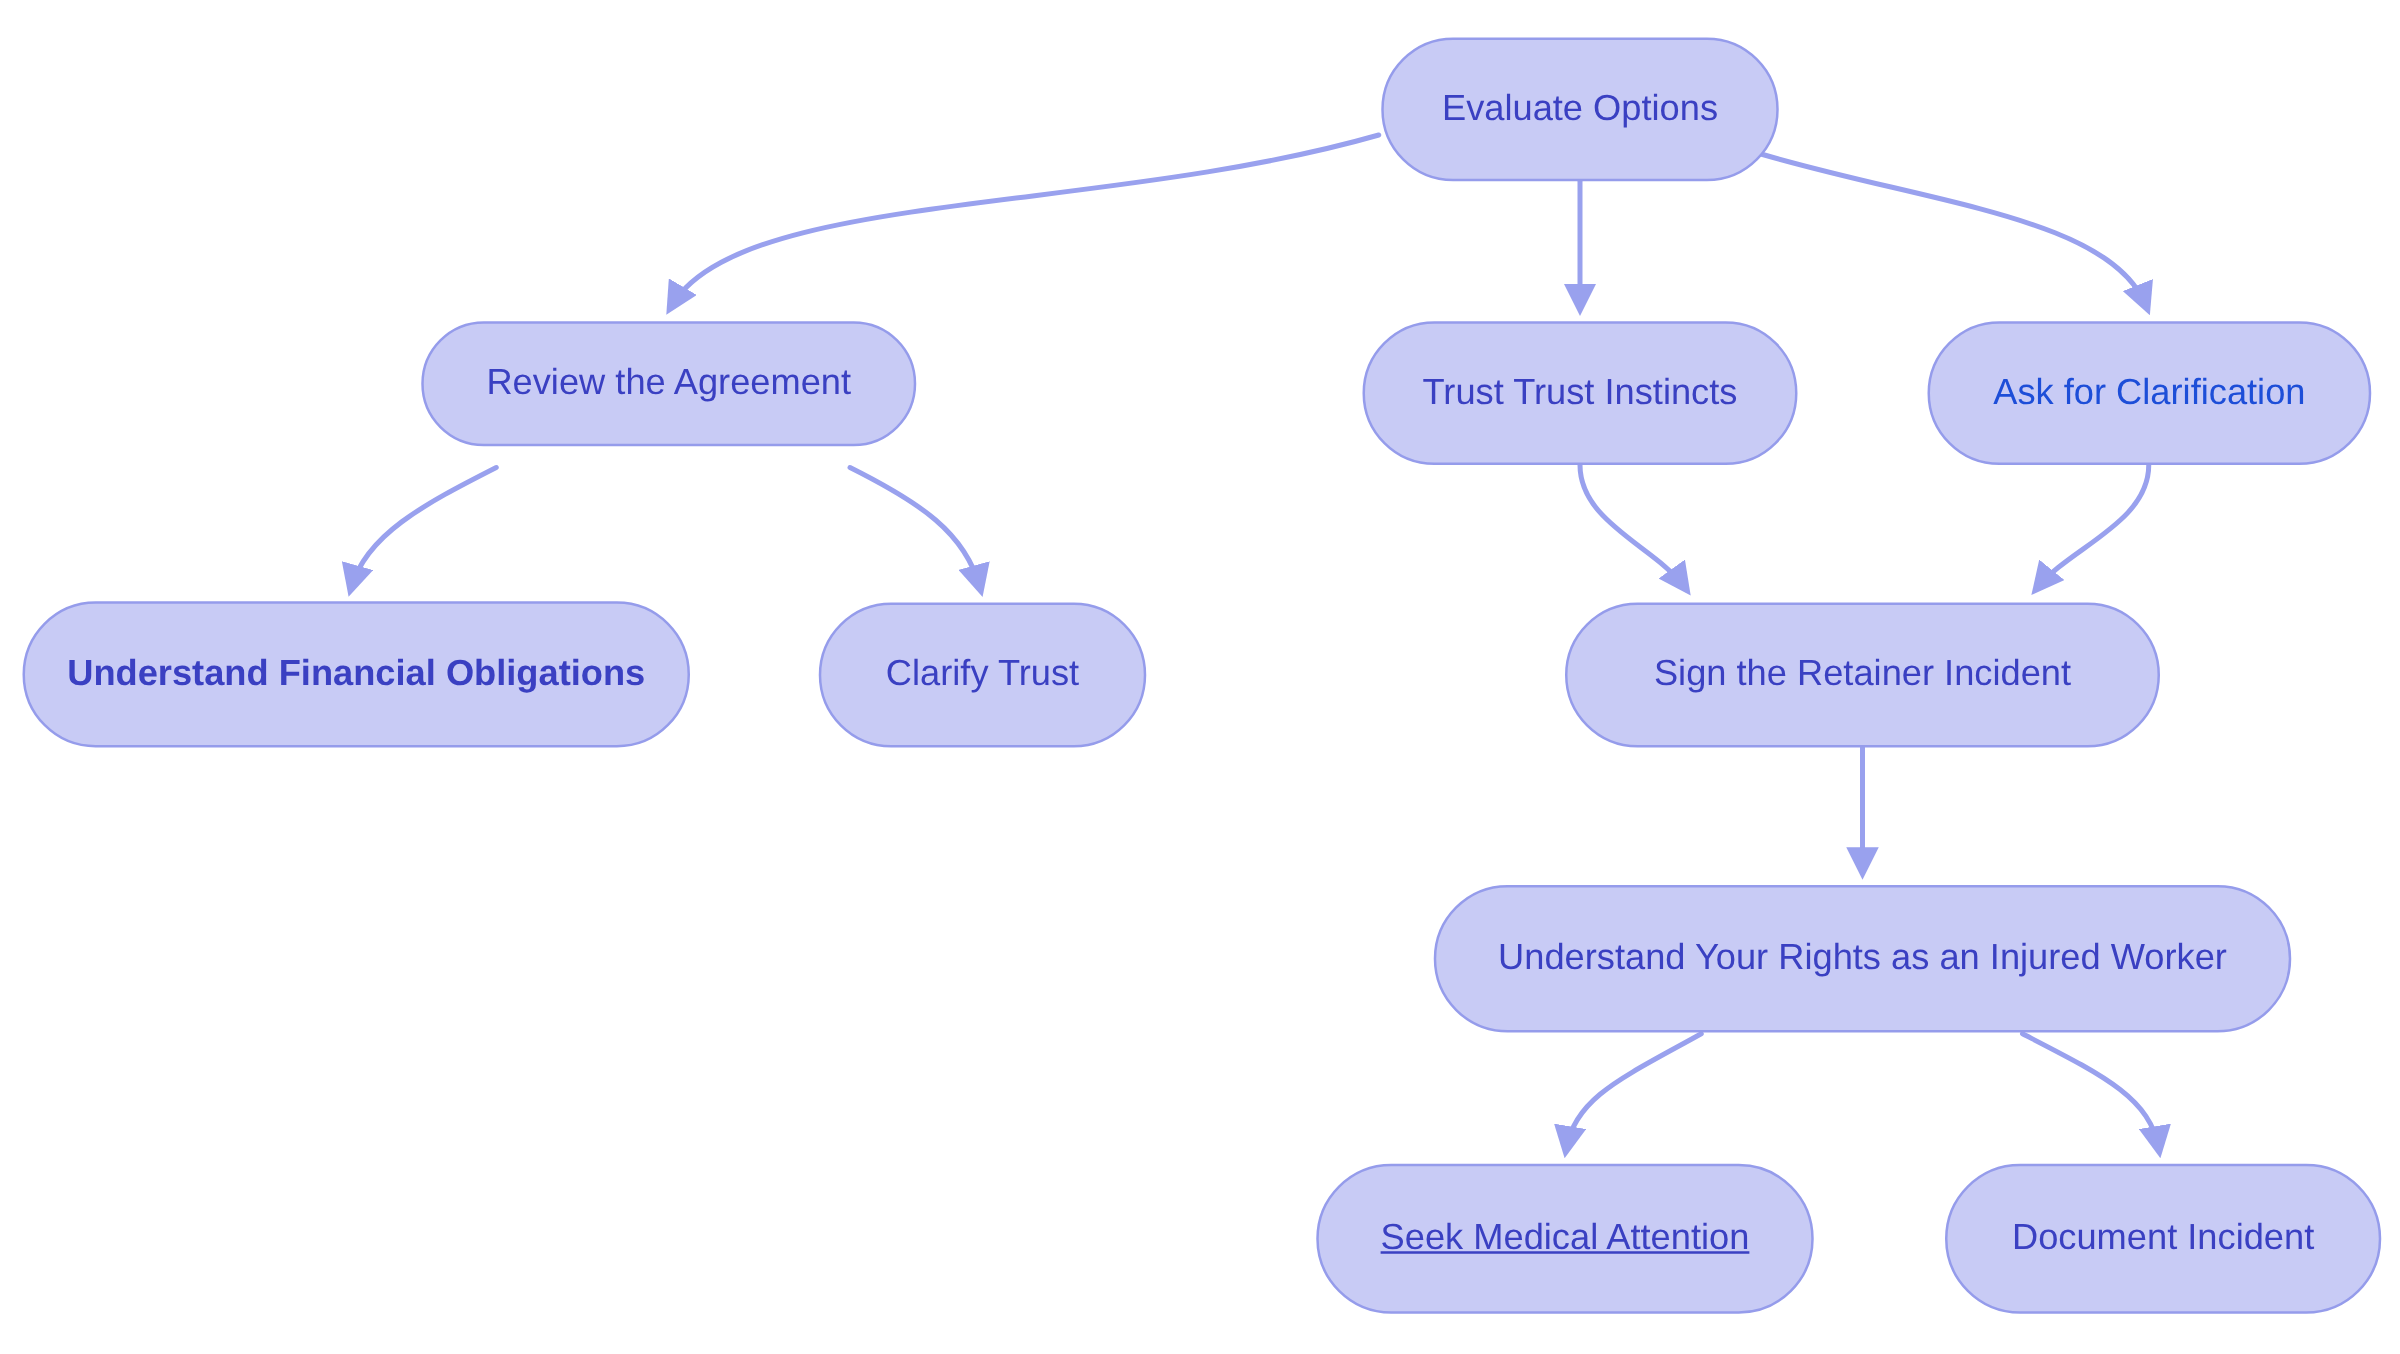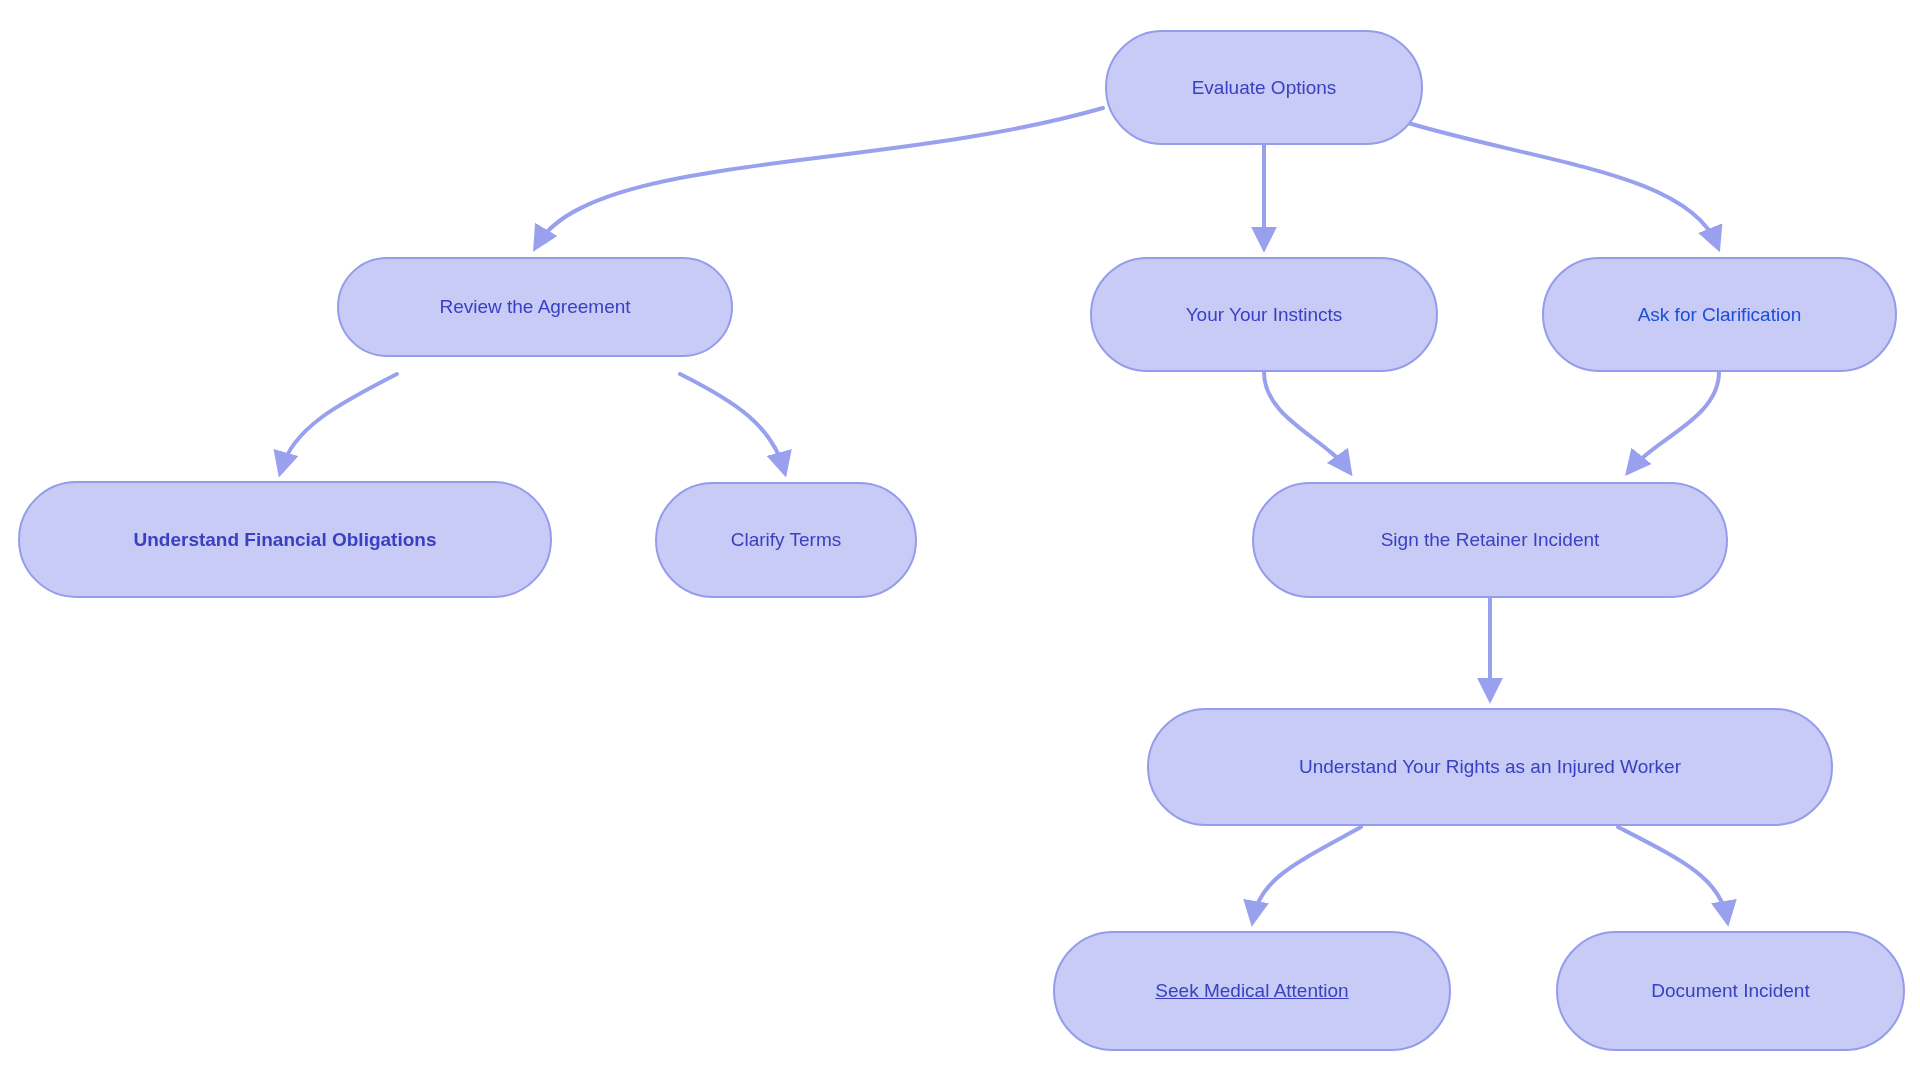--- a/index.html
+++ b/index.html
@@ -26,21 +26,21 @@
     position: absolute;
     box-sizing: border-box;
     display: flex;
     align-items: center;
     justify-content: center;
     text-align: center;
     background: #c8cbf5;
     border: 2px solid #a21caf;
     border-radius: 60px;
     color: #3a40c2;
-    font-size: 19px;
+    font-size: 29px;
     line-height: 1.15;
     padding: 0 28px;
     white-space: nowrap;
   }
   .edge {
     fill: none;
     stroke: #99a1ee;
     stroke-width: 4;
     stroke-linecap: round;
   }
@@ -69,30 +69,30 @@
       </g>
   </svg>
   <div id="nodes">
       <div class="node" style="left: 1105px; top: 30px; width: 318px; height: 115px; border-radius: 57.5px; background: rgb(200, 203, 245); border-color: rgb(149, 156, 235); color: rgb(58, 64, 194);">
         <span>Evaluate Options</span>
       </div>
       <div class="node" style="left: 337px; top: 257px; width: 396px; height: 100px; border-radius: 58px; background: rgb(200, 203, 245); border-color: rgb(149, 156, 235); color: rgb(58, 64, 194);">
         <span>Review the Agreement</span>
       </div>
       <div class="node" style="left: 1090px; top: 257px; width: 348px; height: 115px; border-radius: 57.5px; background: rgb(200, 203, 245); border-color: rgb(149, 156, 235); color: rgb(58, 64, 194);">
-        <span>Your Your Instincts</span>
+        <span>Trust Trust Instincts</span>
       </div>
       <div class="node" style="left: 1542px; top: 257px; width: 355px; height: 115px; border-radius: 57.5px; background: rgb(200, 203, 245); border-color: rgb(149, 156, 235); color: #1d4ed8;">
         <span>Ask for Clarification</span>
       </div>
       <div class="node" style="left: 18px; top: 481px; width: 534px; height: 117px; border-radius: 58.5px; background: rgb(200, 203, 245); border-color: rgb(149, 156, 235); color: rgb(58, 64, 194); font-weight: bold;">
         <span>Understand Financial Obligations</span>
       </div>
       <div class="node" style="left: 655px; top: 482px; width: 262px; height: 116px; border-radius: 58px; background: rgb(200, 203, 245); border-color: rgb(149, 156, 235); color: rgb(58, 64, 194);">
-        <span>Clarify Terms</span>
+        <span>Clarify Trust</span>
       </div>
       <div class="node" style="left: 1252px; top: 482px; width: 476px; height: 116px; border-radius: 58px; background: rgb(200, 203, 245); border-color: rgb(149, 156, 235); color: rgb(58, 64, 194);">
         <span>Sign the Retainer Incident</span>
       </div>
       <div class="node" style="left: 1147px; top: 708px; width: 686px; height: 118px; border-radius: 59px; background: rgb(200, 203, 245); border-color: rgb(149, 156, 235); color: rgb(58, 64, 194);">
         <span>Understand Your Rights as an Injured Worker</span>
       </div>
       <div class="node" style="left: 1053px; top: 931px; width: 398px; height: 120px; border-radius: 60px; background: rgb(200, 203, 245); border-color: rgb(149, 156, 235); color: rgb(58, 64, 194); text-decoration: underline;">
         <span>Seek Medical Attention</span>
       </div>

